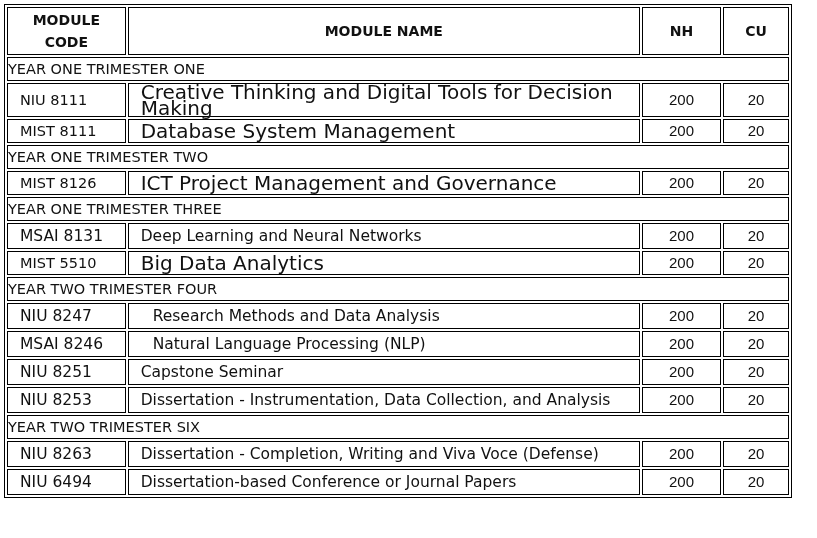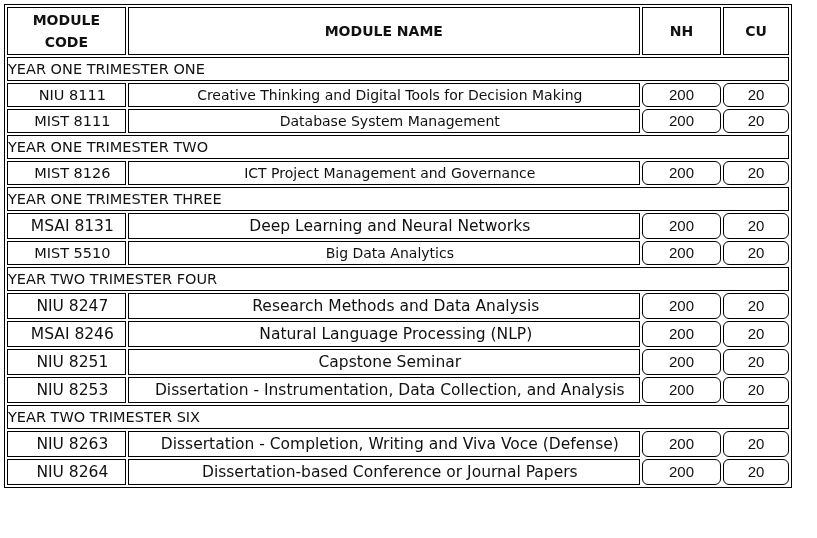--- a/index.html
+++ b/index.html
@@ -19,25 +19,25 @@
     padding: 0;
     font-size: 14px;
     line-height: 16px;
   }
   .tbl th { font-weight: bold; font-size: 14px; height: 46px; text-align: center; line-height: 22px; }
   .col-code { width: 117px; }
   .col-name { width: 505px; }
   .col-nh { width: 78px; }
   .col-cu { width: 65px; }
   .sec td { text-align: left; height: 22px; font-size: 14.5px; }
-  .row td { height: 22px; text-align: center; }
+  .row td { height: 22px; }
   .row .code { padding-left: 12px; font-size: 14.5px; }
-  .row .name { padding-left: 12px; font-size: 14px; }
+  .row .name { padding-left: 12px; font-size: 20px; }
   .row .name.indent-less { padding-left: 24px; }
-  .row .num { text-align: center; font-family: "Liberation Sans", sans-serif; font-size: 15px; border-radius: 6px; }
+  .row .num { text-align: center; font-family: "Liberation Sans", sans-serif; font-size: 15px; }
   .row.tall td { height: 24px; font-size: 15.5px; }
   .row.tall .num { font-size: 15px; }
 </style>
 </head>
 <body>
 
 <table class="tbl">
   <colgroup>
     <col class="col-code">
       <col class="col-name">
@@ -128,20 +128,20 @@
     <tr class="sec">
         <td colspan="4">YEAR TWO TRIMESTER SIX</td>
       </tr>
     <tr class="row tall">
       <td class="code">NIU 8263</td>
       <td class="name">Dissertation - Completion, Writing and Viva Voce (Defense)</td>
       <td class="num">200</td>
       <td class="num">20</td>
     </tr>
     <tr class="row tall">
-      <td class="code">NIU 8264</td>
+      <td class="code">NIU 6494</td>
       <td class="name">Dissertation-based Conference or Journal Papers</td>
       <td class="num">200</td>
       <td class="num">20</td>
     </tr>
 
   </tbody>
 </table>
 
 </body></html>

